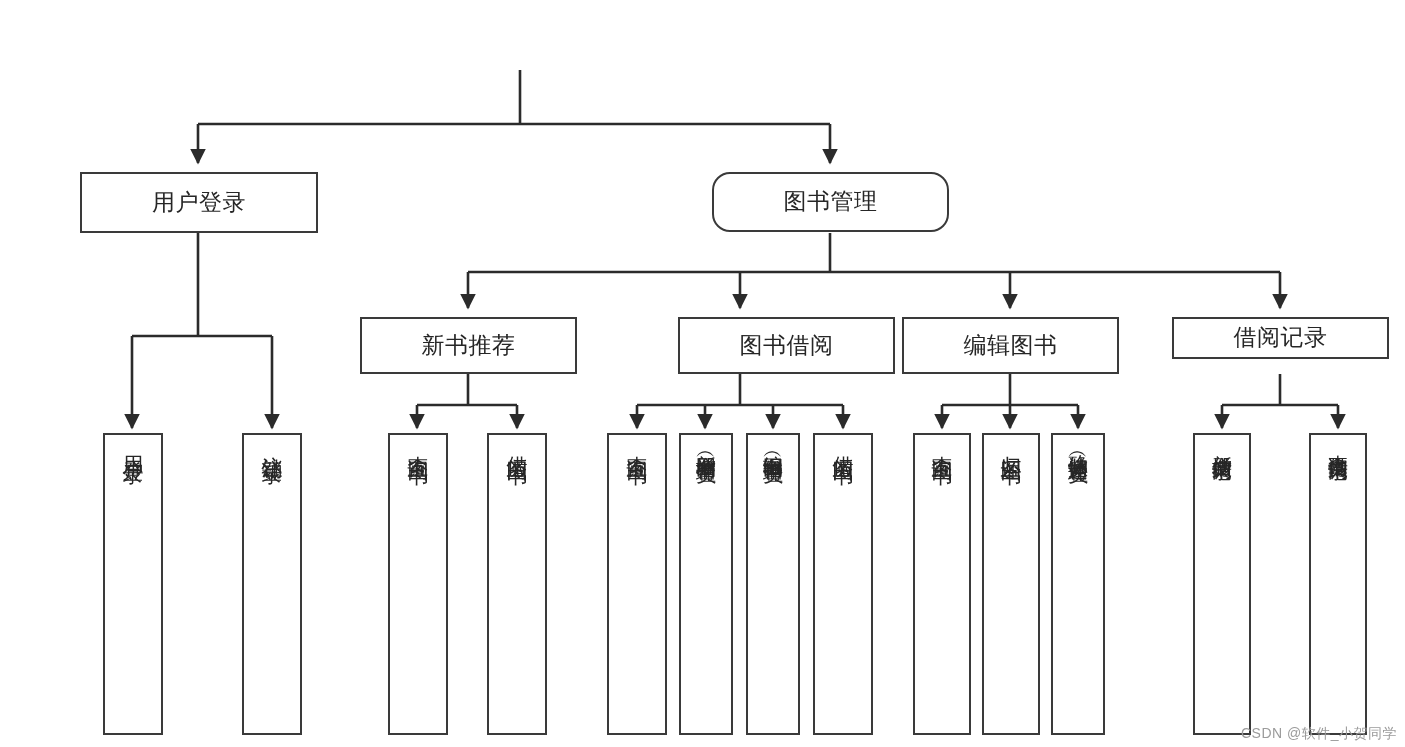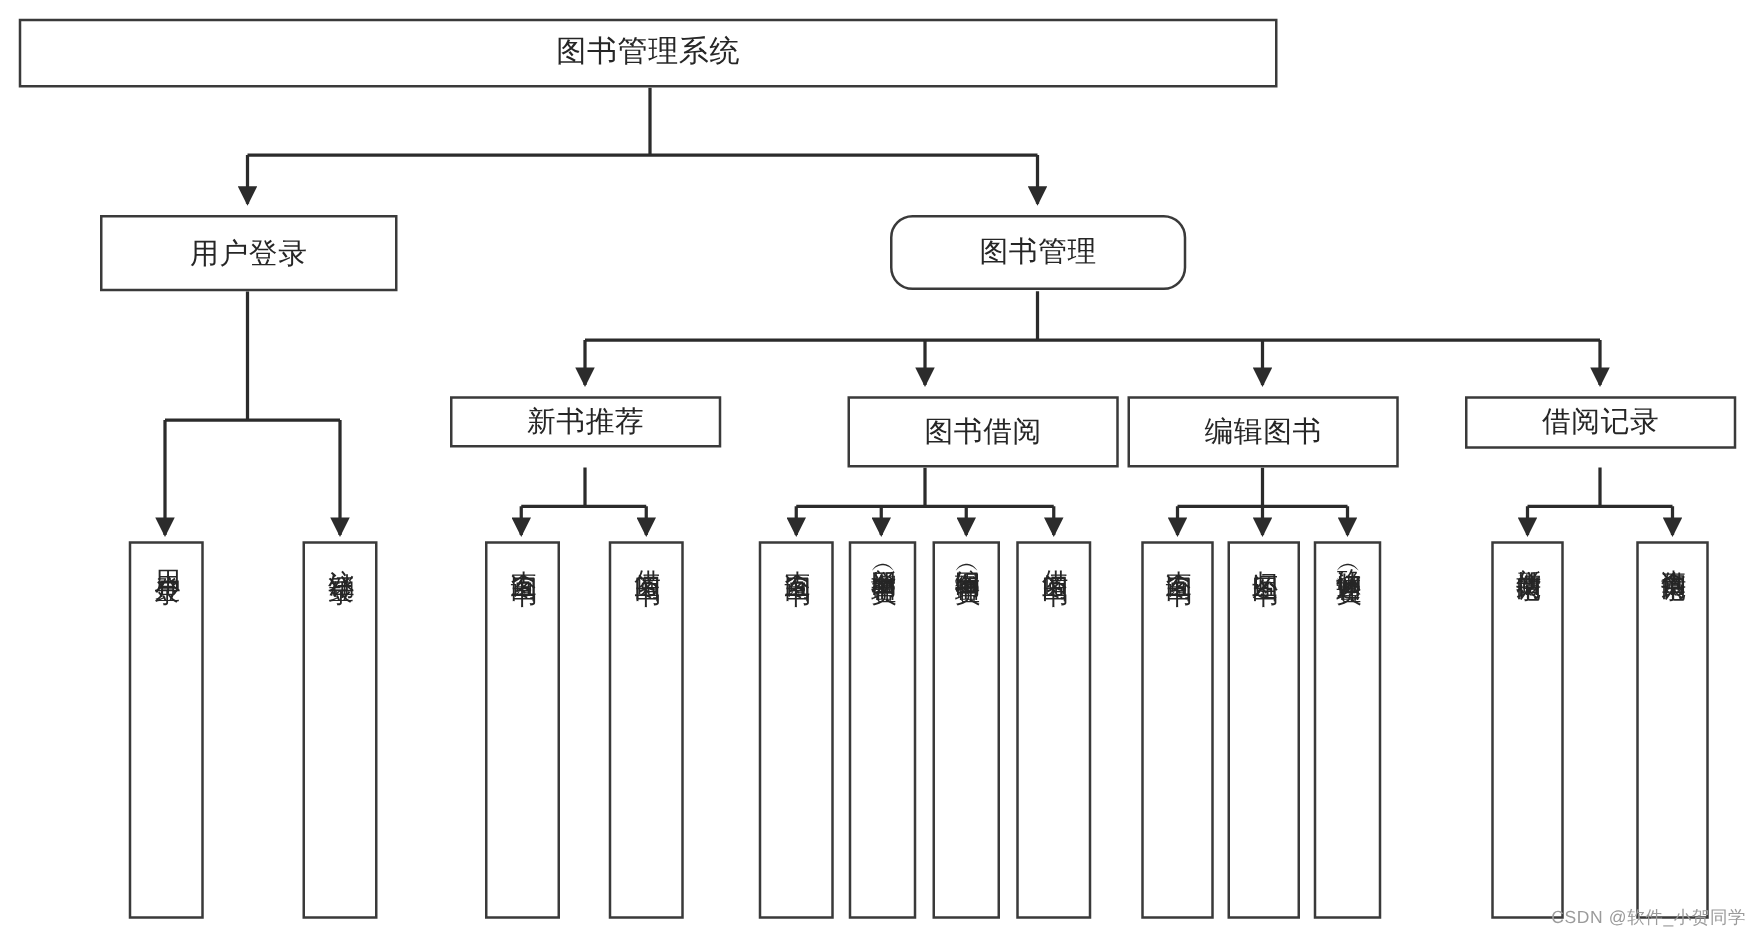--- a/index.html
+++ b/index.html
@@ -124,32 +124,29 @@
       <path d="M 1010 405 L 1010 428" marker-end="url(#arrow)"></path>
       <path d="M 1078 405 L 1078 428" marker-end="url(#arrow)"></path>
 
       <path d="M 1280 374 L 1280 405"></path>
       <path d="M 1222 405 L 1338 405"></path>
       <path d="M 1222 405 L 1222 428" marker-end="url(#arrow)"></path>
       <path d="M 1338 405 L 1338 428" marker-end="url(#arrow)"></path>
     </g>
   </svg>
 
-  <div class="node h-node root" style="left:15px; top:15px; width:1007px; height:55px;">
-    <span class="node-label">图书管理系统</span>
-  </div>
 
   <div class="node h-node" style="left:80px; top:172px; width:238px; height:61px;">
     <span class="node-label">用户登录</span>
   </div>
   <div class="node h-node" style="left:712px; top:172px; width:237px; height:60px;border-radius:18px;">
     <span class="node-label">图书管理</span>
   </div>
 
-  <div class="node h-node" style="left:360px; top:317px; width:217px; height:41px;">
+  <div class="node h-node" style="left:360px; top:317px; width:217px; height:57px;">
     <span class="node-label">新书推荐</span>
   </div>
   <div class="node h-node" style="left:632px; top:317px; width:217px; height:57px;margin-left:46px;">
     <span class="node-label">图书借阅</span>
   </div>
   <div class="node h-node" style="left:902px; top:317px; width:217px; height:57px;">
     <span class="node-label">编辑图书</span>
   </div>
   <div class="node h-node" style="left:1172px; top:317px; width:217px; height:42px;">
     <span class="node-label">借阅记录</span>

